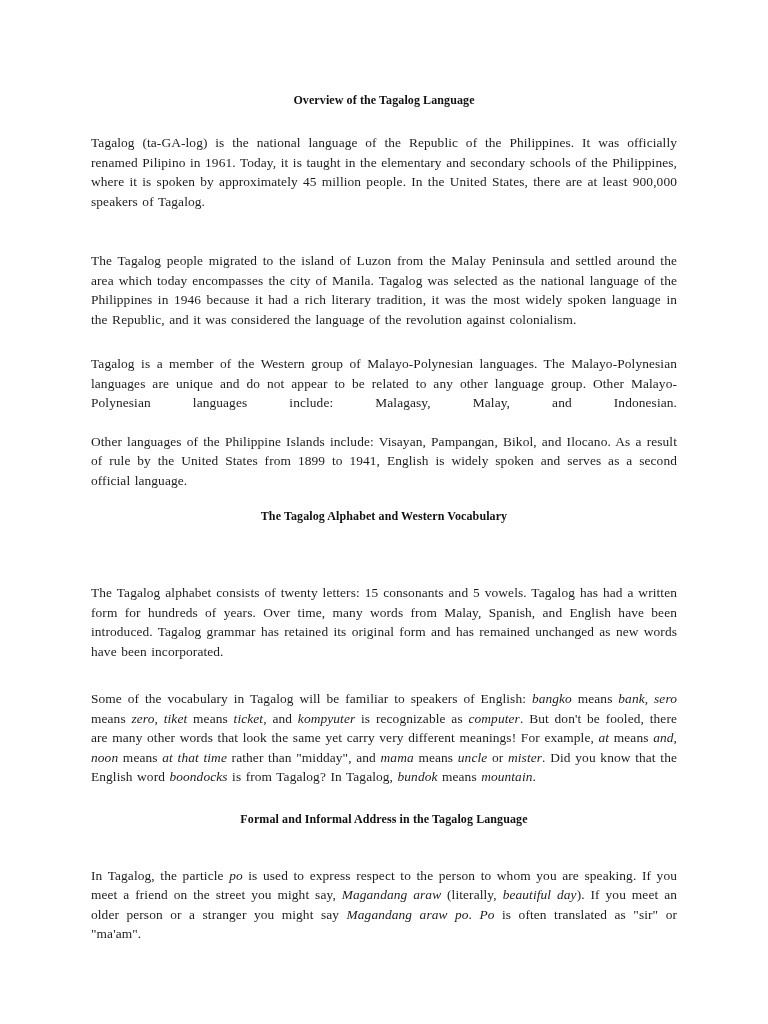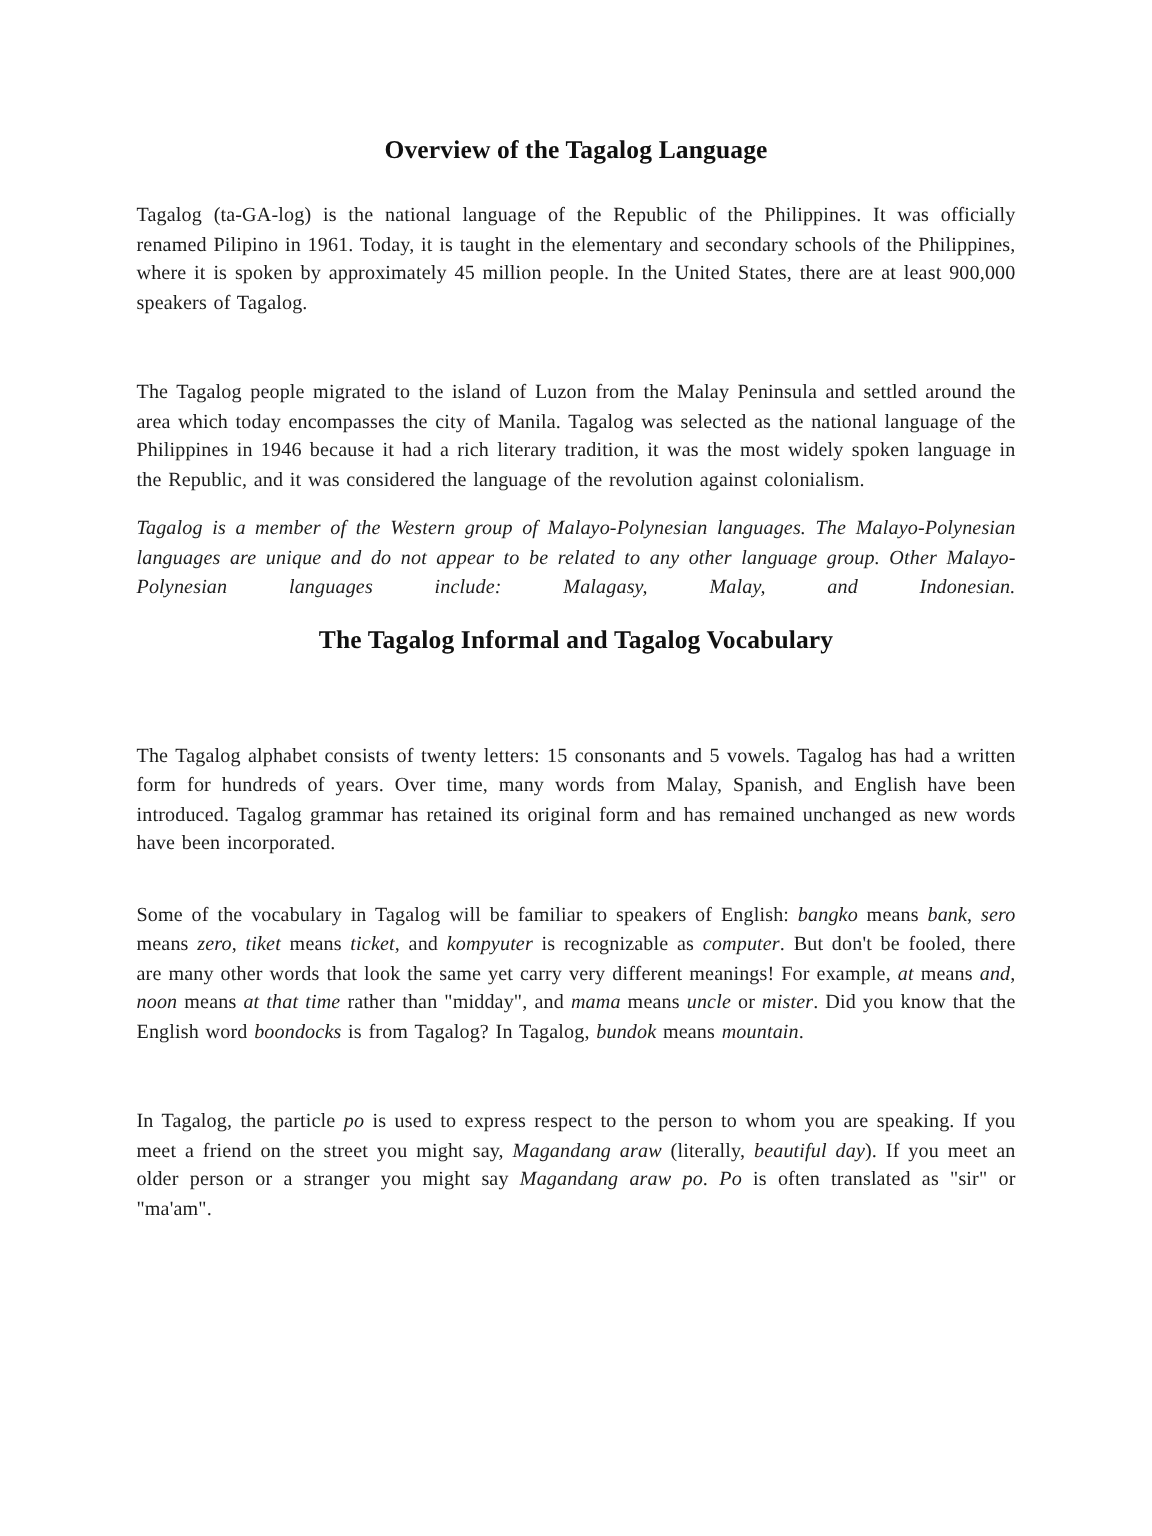--- a/index.html
+++ b/index.html
@@ -18,21 +18,21 @@
     height: 1024px;
     padding: 93px 91px 40px 91px;
     background: #ffffff;
     color: #1c1c1c;
     font-family: "Liberation Serif", "DejaVu Serif", serif;
     font-size: 13.4px;
     line-height: 19.5px;
   }
   .heading {
     margin: 0;
-    font-size: 17px;
+    font-size: 12px;
     font-weight: 700;
     line-height: 14px;
     text-align: center;
     color: #111111;
     letter-spacing: 0.1px;
   }
   .para {
     margin: 0;
     text-align: justify;
     word-spacing: 1px;
@@ -48,25 +48,27 @@
 <body>
 
 <div class="page">
 
   <h1 class="heading" style="margin-top:0;">Overview of the Tagalog Language</h1>
 
   <p class="para" style="margin-top:26px;"><span>Tagalog (ta-GA-log) is the national language of the Republic of the Philippines. It was officially renamed Pilipino in 1961. Today, it is taught in the elementary and secondary schools of the Philippines, where it is spoken by approximately 45 million people. In the United States, there are at least 900,000 speakers of Tagalog.</span></p>
 
   <p class="para" style="margin-top:40px;"><span>The Tagalog people migrated to the island of Luzon from the Malay Peninsula and settled around the area which today encompasses the city of Manila. Tagalog was selected as the national language of the Philippines in 1946 because it had a rich literary tradition, it was the most widely spoken language in the Republic, and it was considered the language of the revolution against colonialism.</span></p>
 
-  <p class="para justify-last" style="margin-top:13px;font-style:italic;"><span>Tagalog is a member of the Western group of Malayo-Polynesian languages. The Malayo-Polynesian languages are unique and do not appear to be related to any other language group. Other Malayo-Polynesian languages include: Malagasy, Malay, and Indonesian.</span></p>
+  <p class="para justify-last" style="margin-top:25px;"><span>Tagalog is a member of the Western group of Malayo-Polynesian languages. The Malayo-Polynesian languages are unique and do not appear to be related to any other language group. Other Malayo-Polynesian languages include: Malagasy, Malay, and Indonesian.</span></p>
 
+  <p class="para" style="margin-top:19px;"><span>Other languages of the Philippine Islands include: Visayan, Pampangan, Bikol, and Ilocano. As a result of rule by the United States from 1899 to 1941, English is widely spoken and serves as a second official language.</span></p>
 
-  <h2 class="heading" style="margin-top:19px;">The Tagalog Informal and Tagalog Vocabulary</h2>
+  <h2 class="heading" style="margin-top:19px;">The Tagalog Alphabet and Western Vocabulary</h2>
 
   <p class="para" style="margin-top:60px;"><span>The Tagalog alphabet consists of twenty letters: 15 consonants and 5 vowels. Tagalog has had a written form for hundreds of years. Over time, many words from Malay, Spanish, and English have been introduced. Tagalog grammar has retained its original form and has remained unchanged as new words have been incorporated.</span></p>
 
   <p class="para" style="margin-top:28px;"><span>Some of the vocabulary in Tagalog will be familiar to speakers of English: </span><em>bangko</em><span> means </span><em>bank</em><span>, </span><em>sero</em><span> means </span><em>zero</em><span>, </span><em>tiket</em><span> means </span><em>ticket</em><span>, and </span><em>kompyuter</em><span> is recognizable as </span><em>computer</em><span>. But don't be fooled, there are many other words that look the same yet carry very different meanings! For example, </span><em>at</em><span> means </span><em>and</em><span>, </span><em>noon</em><span> means </span><em>at that time</em><span> rather than "midday", and </span><em>mama</em><span> means </span><em>uncle</em><span> or </span><em>mister</em><span>.  Did you know that the English word </span><em>boondocks</em><span> is from Tagalog? In Tagalog, </span><em>bundok</em><span> means </span><em>mountain</em><span>.</span></p>
 
+  <h2 class="heading" style="margin-top:25px;">Formal and Informal Address in the Tagalog Language</h2>
 
   <p class="para" style="margin-top:40px;"><span>In Tagalog, the particle </span><em>po</em><span> is used to express respect to the person to whom you are speaking. If you meet a friend on the street you might say, </span><em>Magandang araw</em><span> (literally, </span><em>beautiful day</em><span>). If you meet an older person or a stranger you might say </span><em>Magandang araw po</em><span>. </span><em>Po</em><span> is often translated as "sir" or "ma'am".</span></p>
 
 </div>
 
 </body></html>

